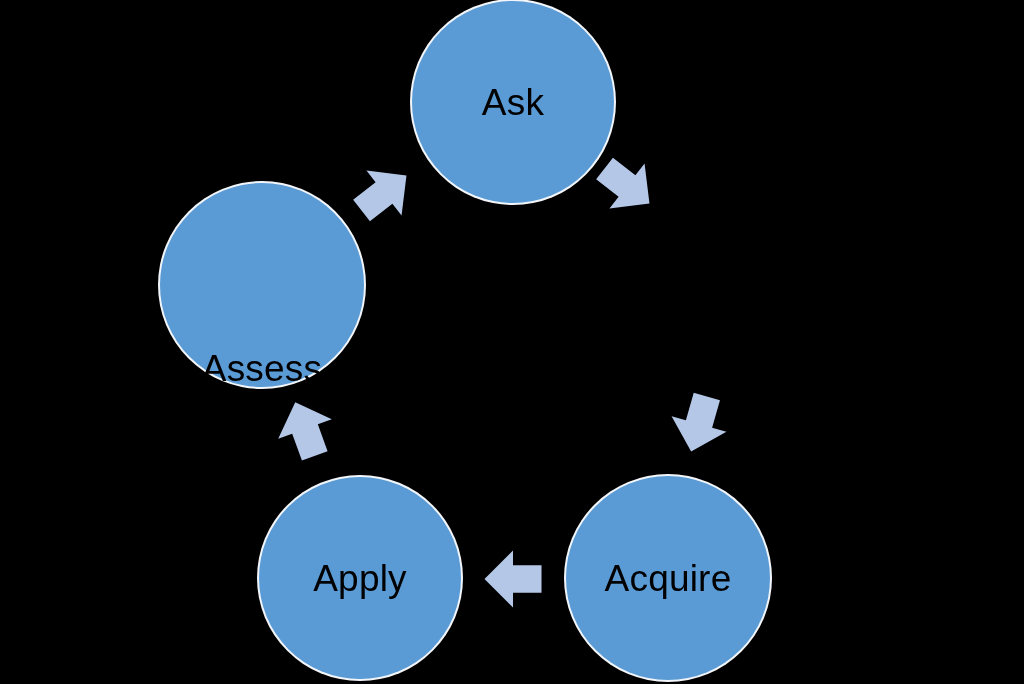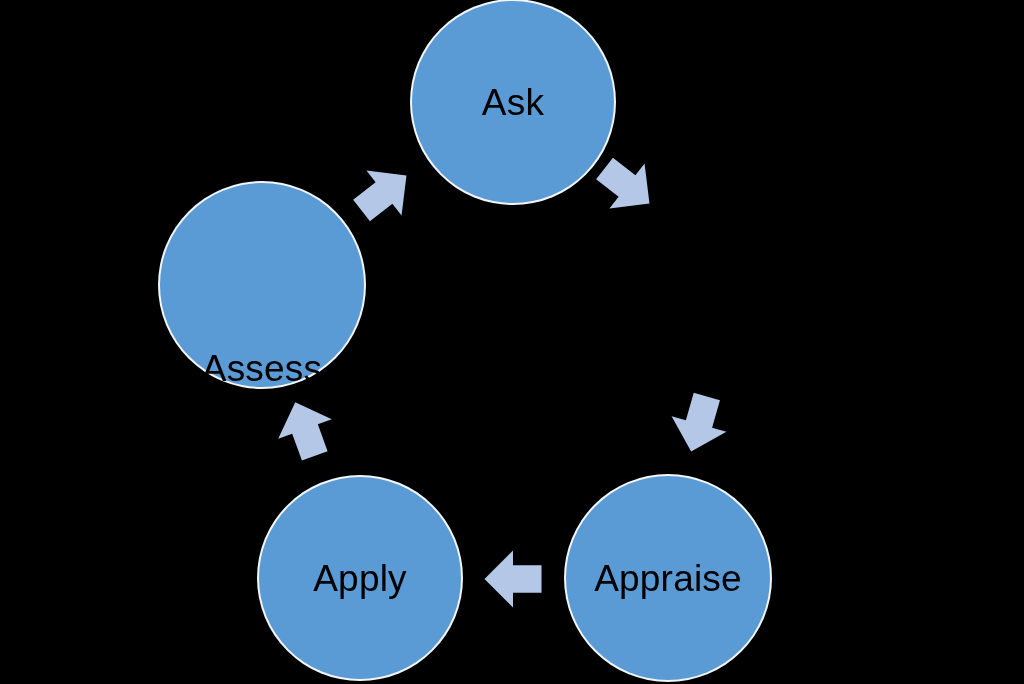--- a/index.html
+++ b/index.html
@@ -82,21 +82,21 @@
       <polygon points="50,4 96,50 72,50 72,96 28,96 28,50 4,50" fill="#b4c7e7"></polygon>
     </svg>
   </div>
 
   <div class="node" style="left: 412px; top: 1px; width: 202px; height: 202px; background: rgb(91, 155, 213); box-shadow: rgb(242, 246, 251) 0px 0px 0px 2px;">
     <span class="node-label">Ask</span>
   </div>
 
 
   <div class="node" style="left: 566px; top: 476px; width: 204px; height: 204px; background: rgb(91, 155, 213); box-shadow: rgb(242, 246, 251) 0px 0px 0px 2px;">
-    <span class="node-label">Appraise</span>
+    <span class="node-label">Acquire</span>
   </div>
 
   <div class="node" style="left: 259px; top: 477px; width: 202px; height: 202px; background: rgb(91, 155, 213); box-shadow: rgb(242, 246, 251) 0px 0px 0px 2px;">
     <span class="node-label">Apply</span>
   </div>
 
   <div class="node" style="left: 160px; top: 183px; width: 204px; height: 204px; background: rgb(91, 155, 213); box-shadow: rgb(242, 246, 251) 0px 0px 0px 2px; align-items: flex-end;">
     <span class="node-label">Assess</span>
   </div>
 

